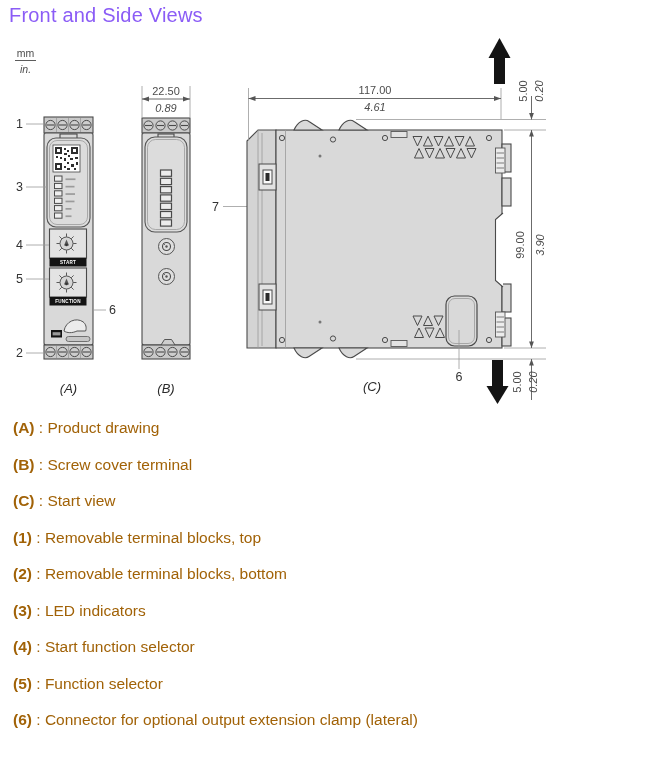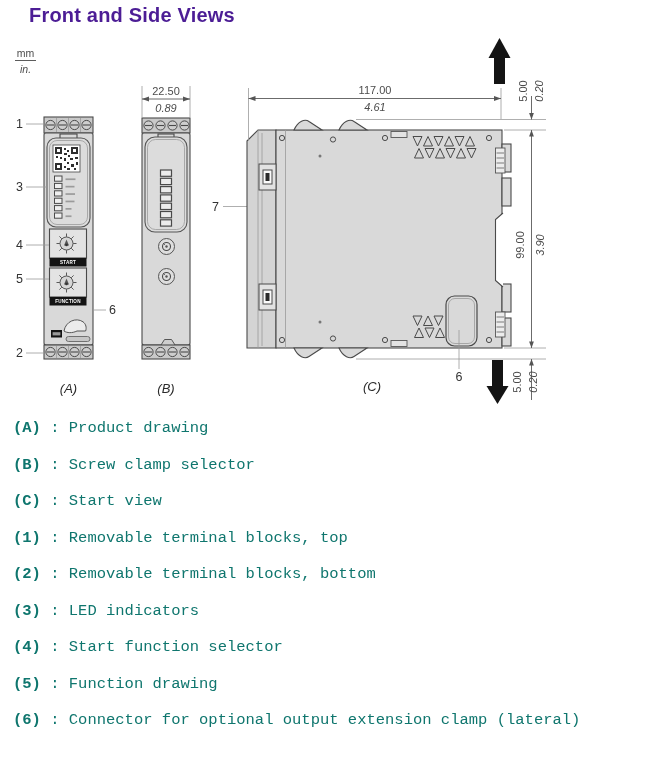--- a/index.html
+++ b/index.html
@@ -1,39 +1,39 @@
 <!DOCTYPE html>
 <html><head>
 <meta charset="utf-8">
 <style>
   html,body{margin:0;padding:0;background:#ffffff;}
   .page{position:relative;width:650px;height:776px;background:#fff;overflow:hidden;
         font-family:"Liberation Sans", sans-serif;color:#1a1a1a;}
-  .doc-title{position:absolute;left:9px;top:4px;font-size:20px;font-weight:bold;
-             letter-spacing:.2px;color:#4c1d95;margin-left:20px;}
+  .doc-title{position:absolute;left:9px;top:4px;font-size:20px;font-weight:normal;
+             letter-spacing:.2px;color:#8b5cf6;}
   svg.drawing{position:absolute;left:0;top:0;}
   svg .ln{stroke:#4a4a4a;stroke-width:1.1;fill:none;}
   svg .fillbody{fill:#d9d9d9;stroke:#4a4a4a;stroke-width:1.1;}
   svg .fillterm{fill:#c9c9c9;stroke:#4a4a4a;stroke-width:1.1;}
   svg .thin{stroke:#9a9a9a;stroke-width:.8;fill:none;}
   svg .dimline{stroke:#5a5a5a;stroke-width:.9;fill:none;}
   svg .arrow{fill:#555;stroke:none;}
   svg text{font-family:"Liberation Sans", sans-serif;}
   svg .dim{font-size:11px;fill:#4c4c4c;}
   svg .in{font-style:italic;}
   svg .callout{font-size:12.5px;fill:#333;}
   svg .viewlabel{font-size:13px;font-style:italic;fill:#2b2b2b;}
   svg .tinywhite{font-size:4.6px;fill:#ffffff;font-weight:bold;letter-spacing:.2px;}
   svg .unit{font-size:10.5px;fill:#4c4c4c;}
   svg .vent{stroke:#4a4a4a;stroke-width:1;fill:none;}
   svg .screw{fill:#cecece;stroke:#4a4a4a;stroke-width:1;}
   svg .blk{fill:#141414;stroke:none;}
   .legend{position:absolute;left:13px;top:417px;width:630px;}
   .legend-row{height:22px;margin-bottom:14.5px;font-size:15.5px;line-height:22px;
-              white-space:nowrap;color:#0f766e;font-family:Liberation Mono, monospace;}
+              white-space:nowrap;color:#a16207;}
   .legend-key{font-weight:bold;}
   .legend-sep{white-space:pre;}
 </style>
 </head>
 <body>
 
 <div class="page">
 
   <div class="doc-title">Front and Side Views</div>
 
@@ -391,23 +391,23 @@
         <g>
           <text class="dim" x="517" y="385.5" text-anchor="middle" transform="rotate(-90 517 382)">5.00</text>
           <text class="dim in" x="533.5" y="385.5" text-anchor="middle" transform="rotate(-90 533.5 382)">0.20</text>
         </g>
       </g>
     </g>
   </svg>
 
   <div class="legend">
     <div class="legend-row"><span class="legend-key">(A)</span><span class="legend-sep"> : </span><span class="legend-text">Product drawing</span></div>
-    <div class="legend-row"><span class="legend-key">(B)</span><span class="legend-sep"> : </span><span class="legend-text">Screw clamp selector</span></div>
+    <div class="legend-row"><span class="legend-key">(B)</span><span class="legend-sep"> : </span><span class="legend-text">Screw cover terminal</span></div>
     <div class="legend-row"><span class="legend-key">(C)</span><span class="legend-sep"> : </span><span class="legend-text">Start view</span></div>
     <div class="legend-row"><span class="legend-key">(1)</span><span class="legend-sep"> : </span><span class="legend-text">Removable terminal blocks, top</span></div>
     <div class="legend-row"><span class="legend-key">(2)</span><span class="legend-sep"> : </span><span class="legend-text">Removable terminal blocks, bottom</span></div>
     <div class="legend-row"><span class="legend-key">(3)</span><span class="legend-sep"> : </span><span class="legend-text">LED indicators</span></div>
     <div class="legend-row"><span class="legend-key">(4)</span><span class="legend-sep"> : </span><span class="legend-text">Start function selector</span></div>
-    <div class="legend-row"><span class="legend-key">(5)</span><span class="legend-sep"> : </span><span class="legend-text">Function drawing</span></div>
+    <div class="legend-row"><span class="legend-key">(5)</span><span class="legend-sep"> : </span><span class="legend-text">Function selector</span></div>
     <div class="legend-row"><span class="legend-key">(6)</span><span class="legend-sep"> : </span><span class="legend-text">Connector for optional output extension clamp (lateral)</span></div>
   </div>
 
 </div>
 
 </body></html>

